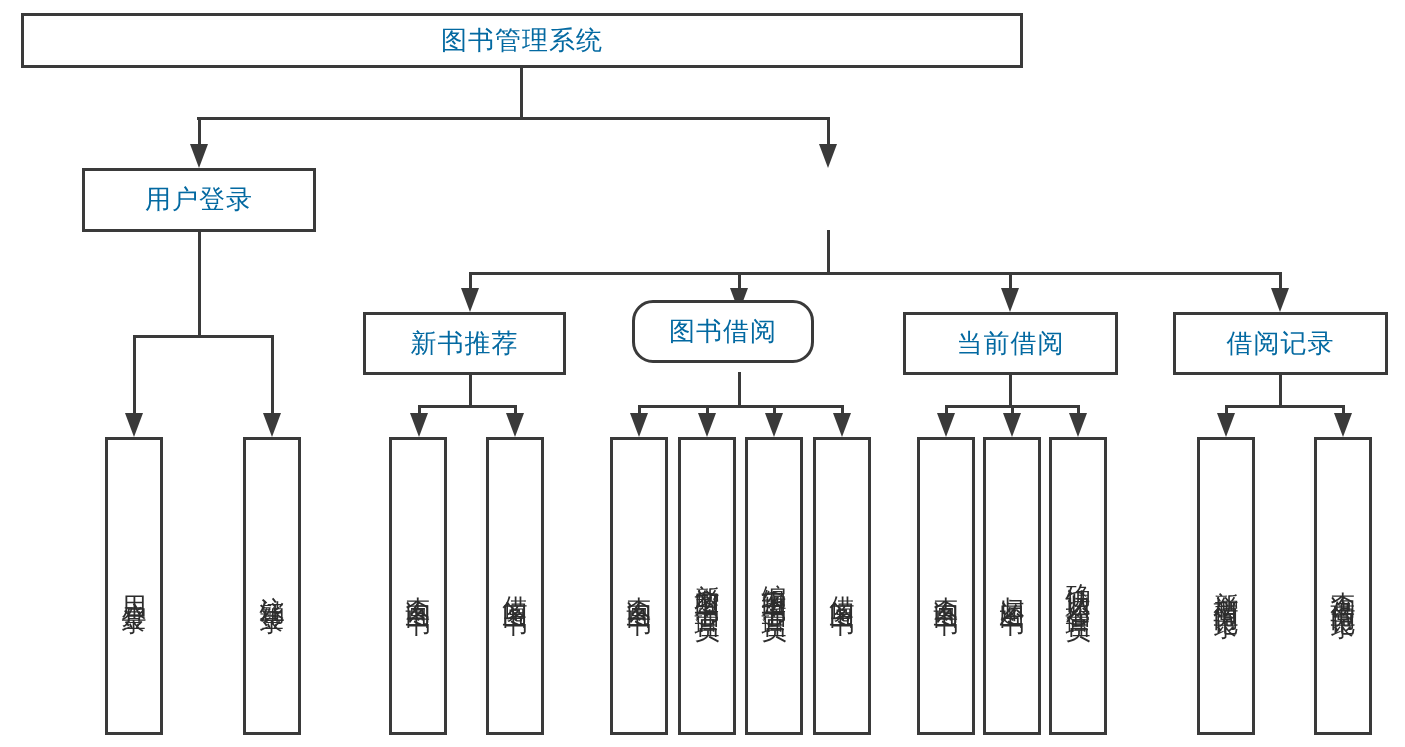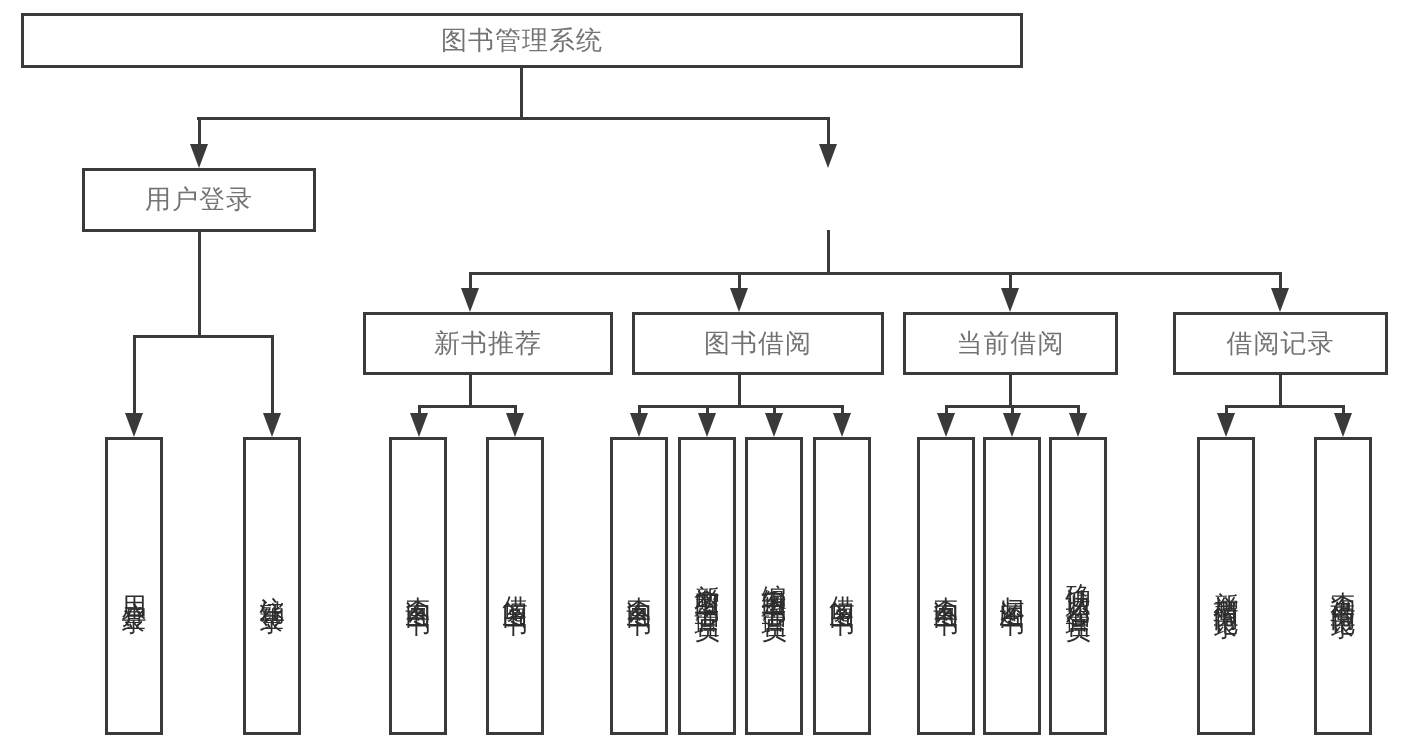--- a/index.html
+++ b/index.html
@@ -4,21 +4,21 @@
 <style>
   html,body{margin:0;padding:0;background:#ffffff;}
   .stage{
     position:relative;width:1405px;height:747px;background:#ffffff;overflow:hidden;
     font-family:"Liberation Sans","DejaVu Sans",sans-serif;
   }
   .box{
     position:absolute;background:#ffffff;border:3px solid #3a3a3a;box-sizing:border-box;
     display:flex;align-items:center;justify-content:center;
   }
-  .lbl{font-size:26px;color:#737373;letter-spacing:1px;white-space:nowrap;line-height:1.2;}
+  .lbl{font-size:26px;color:#0369a1;letter-spacing:1px;white-space:nowrap;line-height:1.2;}
   .lbl-v{
     writing-mode:vertical-rl;text-orientation:mixed;
     font-size:25px;color:#2d2d2d;letter-spacing:5px;line-height:1;
   }
   .vl{position:absolute;width:3px;background:#3a3a3a;}
   .hl{position:absolute;height:3px;background:#3a3a3a;}
   .arr{
     position:absolute;width:0;height:0;
     border-left:9px solid transparent;border-right:9px solid transparent;
     border-top:24px solid #3a3a3a;
@@ -93,24 +93,24 @@
   <div class="arr" style="left:1334px;top:413px;"></div>
 
   <div class="box" style="left:21px;top:13px;width:1002px;height:55px;">
     <span class="lbl">图书管理系统</span>
   </div>
 
   <div class="box" style="left:82px;top:168px;width:234px;height:64px;">
     <span class="lbl">用户登录</span>
   </div>
 
-  <div class="box" style="left:363px;top:312px;width:250px;height:63px;">
+  <div class="box" style="left:363px;top:312px;width:203px;height:63px;">
     <span class="lbl">新书推荐</span>
   </div>
-  <div class="box" style="left:632px;top:312px;width:252px;height:63px;">
+  <div class="box" style="left:632px;top:300px;width:182px;height:63px;border-radius:21px;">
     <span class="lbl">图书借阅</span>
   </div>
   <div class="box" style="left:903px;top:312px;width:215px;height:63px;">
     <span class="lbl">当前借阅</span>
   </div>
   <div class="box" style="left:1173px;top:312px;width:215px;height:63px;">
     <span class="lbl">借阅记录</span>
   </div>
 
   <div class="box" style="left:105px;top:437px;width:58px;height:298px;">

